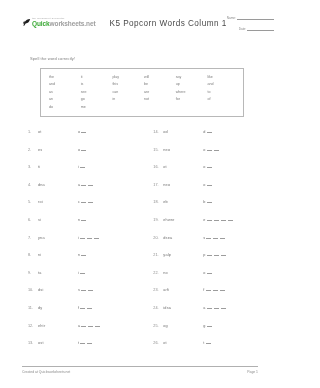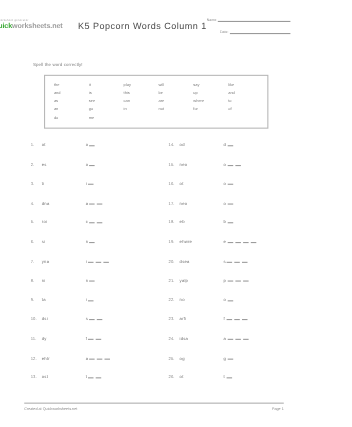--- a/index.html
+++ b/index.html
@@ -16,21 +16,20 @@
     box-sizing:border-box;
     padding:0;
   }
 
   
   .header{
     display:flex;
     align-items:flex-start;
     padding:14px 10px 0 22px;
     height:32px;
-    justify-content:flex-end;
   }
   .logo-wrap{
     display:flex;
     align-items:center;
     flex:0 0 auto;
     margin-top:4px;
   }
   .logo-mark{
     width:9px;height:9px;
     flex:0 0 auto;

